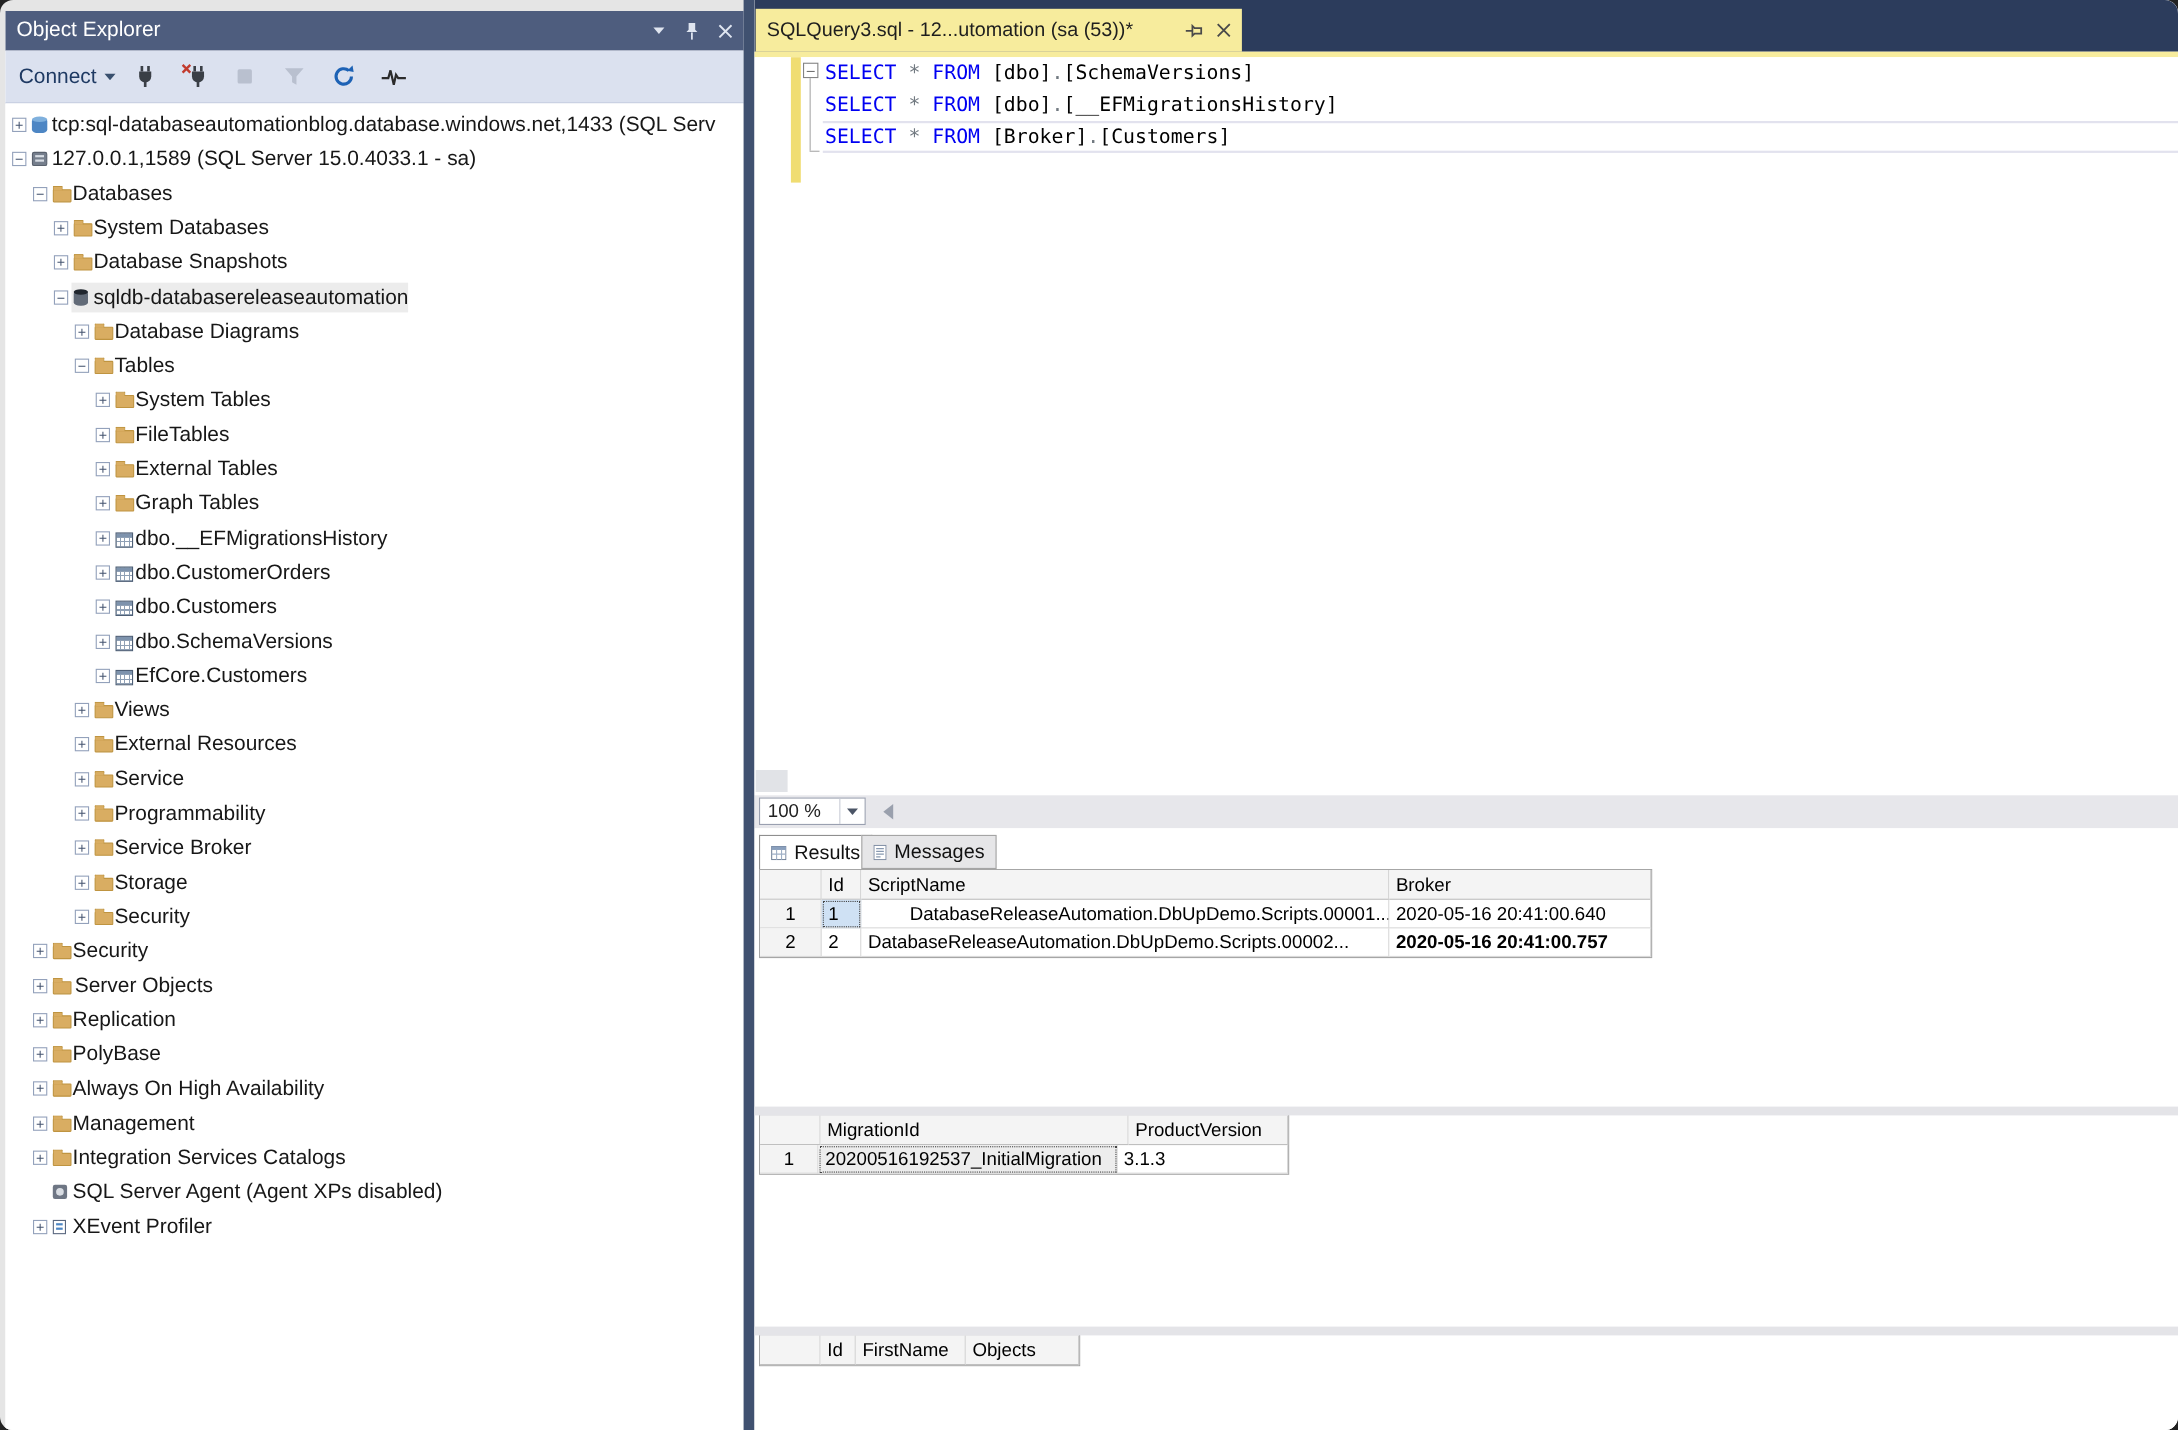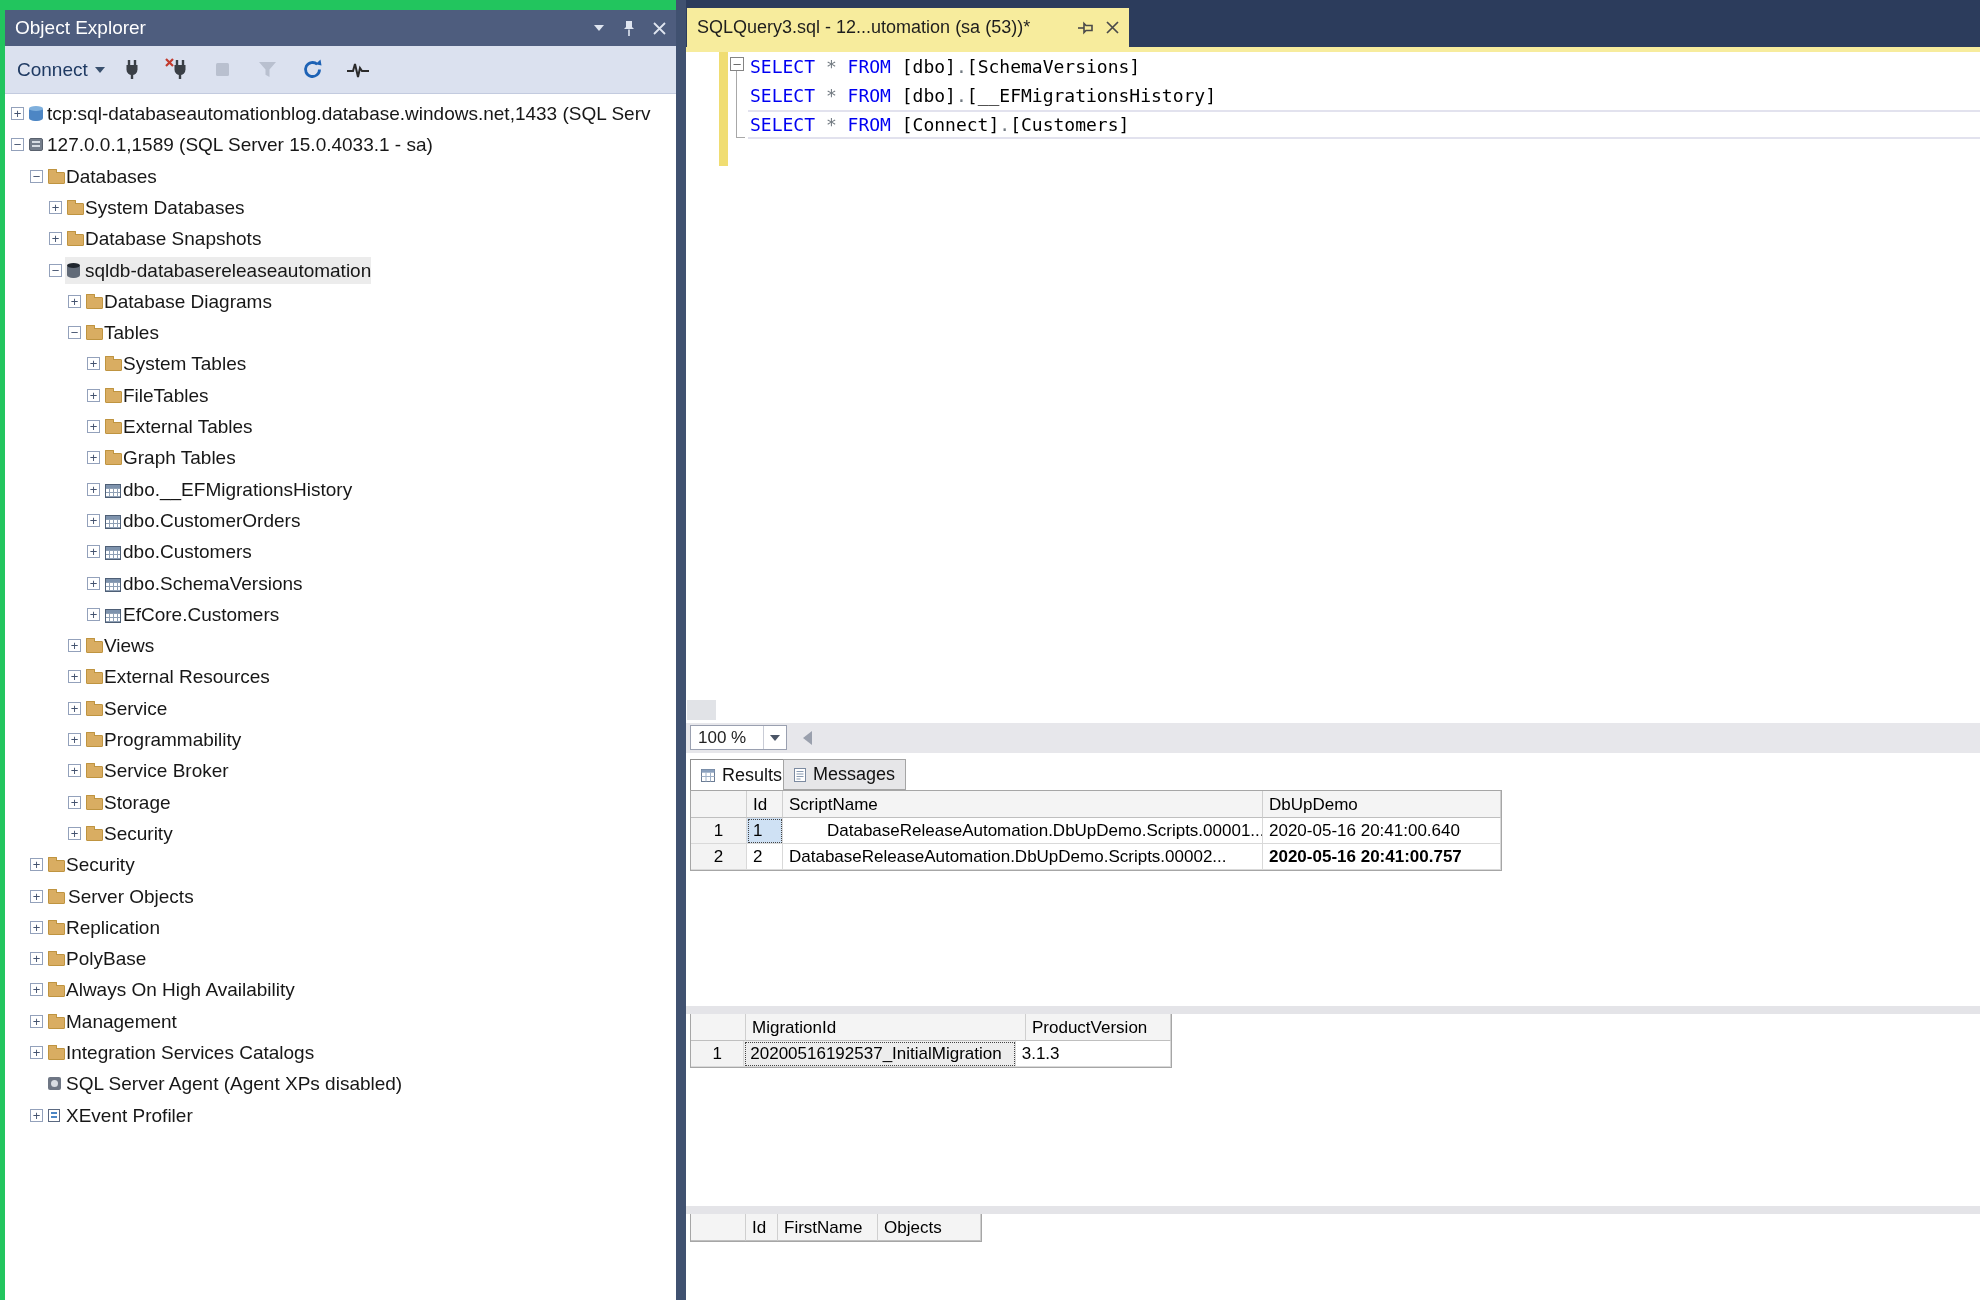--- a/index.html
+++ b/index.html
@@ -1,17 +1,17 @@
 <!DOCTYPE html>
 <html><head>
 <meta charset="utf-8">
 <style>
   html,body{margin:0;padding:0;background:#222;}
-  #root{position:relative;width:1980px;height:1300px;background:#22c55e;overflow:hidden;
-        font-family:"Liberation Sans",sans-serif;-webkit-font-smoothing:antialiased;}
+  #root{position:relative;width:1980px;height:1300px;background:#e5e5e5;overflow:hidden;
+        font-family:"Liberation Sans",sans-serif;border-radius:12px;-webkit-font-smoothing:antialiased;}
   
   #oe-panel{position:absolute;left:5px;top:10px;width:671px;height:1290px;background:#fff;}
   #oe-titlebar{position:absolute;left:0;top:0;width:100%;height:36px;background:#4e5d7e;
                display:flex;align-items:center;}
   #oe-title{color:#fff;font-size:19px;padding-left:10px;flex:1;}
   .tb-ico{width:26px;height:22px;display:flex;align-items:center;justify-content:center;margin-right:4px;}
   #oe-toolbar{position:absolute;left:0;top:36px;width:100%;height:48px;background:#dbe1ef;
               border-bottom:1px solid #c3cbdf;display:flex;align-items:center;padding-left:12px;box-sizing:border-box;gap:15px;}
   #connect-btn{display:flex;align-items:center;gap:7px;color:#1f3a63;font-size:19px;cursor:default;}
   .chev{width:0;height:0;border-left:5px solid transparent;border-right:5px solid transparent;border-top:6px solid #39506e;}
@@ -339,21 +339,21 @@
 
     <div id="editor-canvas">
       <div id="change-bar"></div>
       <div id="outline-box">–</div>
       <div id="outline-line"></div>
       <div id="outline-tick"></div>
       <div id="code">
           <div class="cline" style="top: 0px;"><span class="kw">SELECT</span><span class="pl"> </span><span class="op">*</span><span class="pl"> </span><span class="kw">FROM</span><span class="pl"> </span><span class="pl">[dbo]</span><span class="op">.</span><span class="pl">[SchemaVersions]</span></div>
           <div class="cline" style="top: 29px;"><span class="kw">SELECT</span><span class="pl"> </span><span class="op">*</span><span class="pl"> </span><span class="kw">FROM</span><span class="pl"> </span><span class="pl">[dbo]</span><span class="op">.</span><span class="pl">[__EFMigrationsHistory]</span></div>
           <div id="cur-line" style="top: 58px;"></div>
-          <div class="cline" style="top: 58px;"><span class="kw">SELECT</span><span class="pl"> </span><span class="op">*</span><span class="pl"> </span><span class="kw">FROM</span><span class="pl"> </span><span class="pl">[Connect]</span><span class="op">.</span><span class="pl">[Customers]</span></div>
+          <div class="cline" style="top: 58px;"><span class="kw">SELECT</span><span class="pl"> </span><span class="op">*</span><span class="pl"> </span><span class="kw">FROM</span><span class="pl"> </span><span class="pl">[Broker]</span><span class="op">.</span><span class="pl">[Customers]</span></div>
         </div>
       <div id="scroll-corner"></div>
     </div>
 
     <div id="scroll-strip">
       <div id="zoom-control">
         <span>100 %</span>
         <div id="zoom-dd">
             <div class="chev" style="border-top-color:#4b5566;"></div>
           </div>
@@ -376,21 +376,21 @@
             <path d="M2.5 3.5h7M2.5 6h7M2.5 8.5h7M2.5 11h4" stroke="#8899b0"></path>
           </svg>
         <span>Messages</span>
       </div>
       <div id="grids">
           <div class="grid" style="left: 4px; top: 37px; width: 810px;">
             <div class="grow ghead">
               <div class="gcell rownum" style="width: 56px;"></div>
               <div class="gcell" style="width: 36px;">Id</div>
               <div class="gcell" style="width: 480px;">ScriptName</div>
-              <div class="gcell" style="width: 238px;">DbUpDemo</div>
+              <div class="gcell" style="width: 238px;">Broker</div>
             </div>
             <div class="grow">
               <div class="gcell rownum" style="width: 56px;">1</div>
               <div class="gcell selcell-blue" style="width: 36px;">1</div>
               <div class="gcell" style="width: 480px; padding-left: 44px;">DatabaseReleaseAutomation.DbUpDemo.Scripts.00001...</div>
               <div class="gcell" style="width: 238px;">2020-05-16 20:41:00.640</div>
             </div>
             <div class="grow">
               <div class="gcell rownum" style="width: 56px;">2</div>
               <div class="gcell" style="width: 36px;">2</div>

